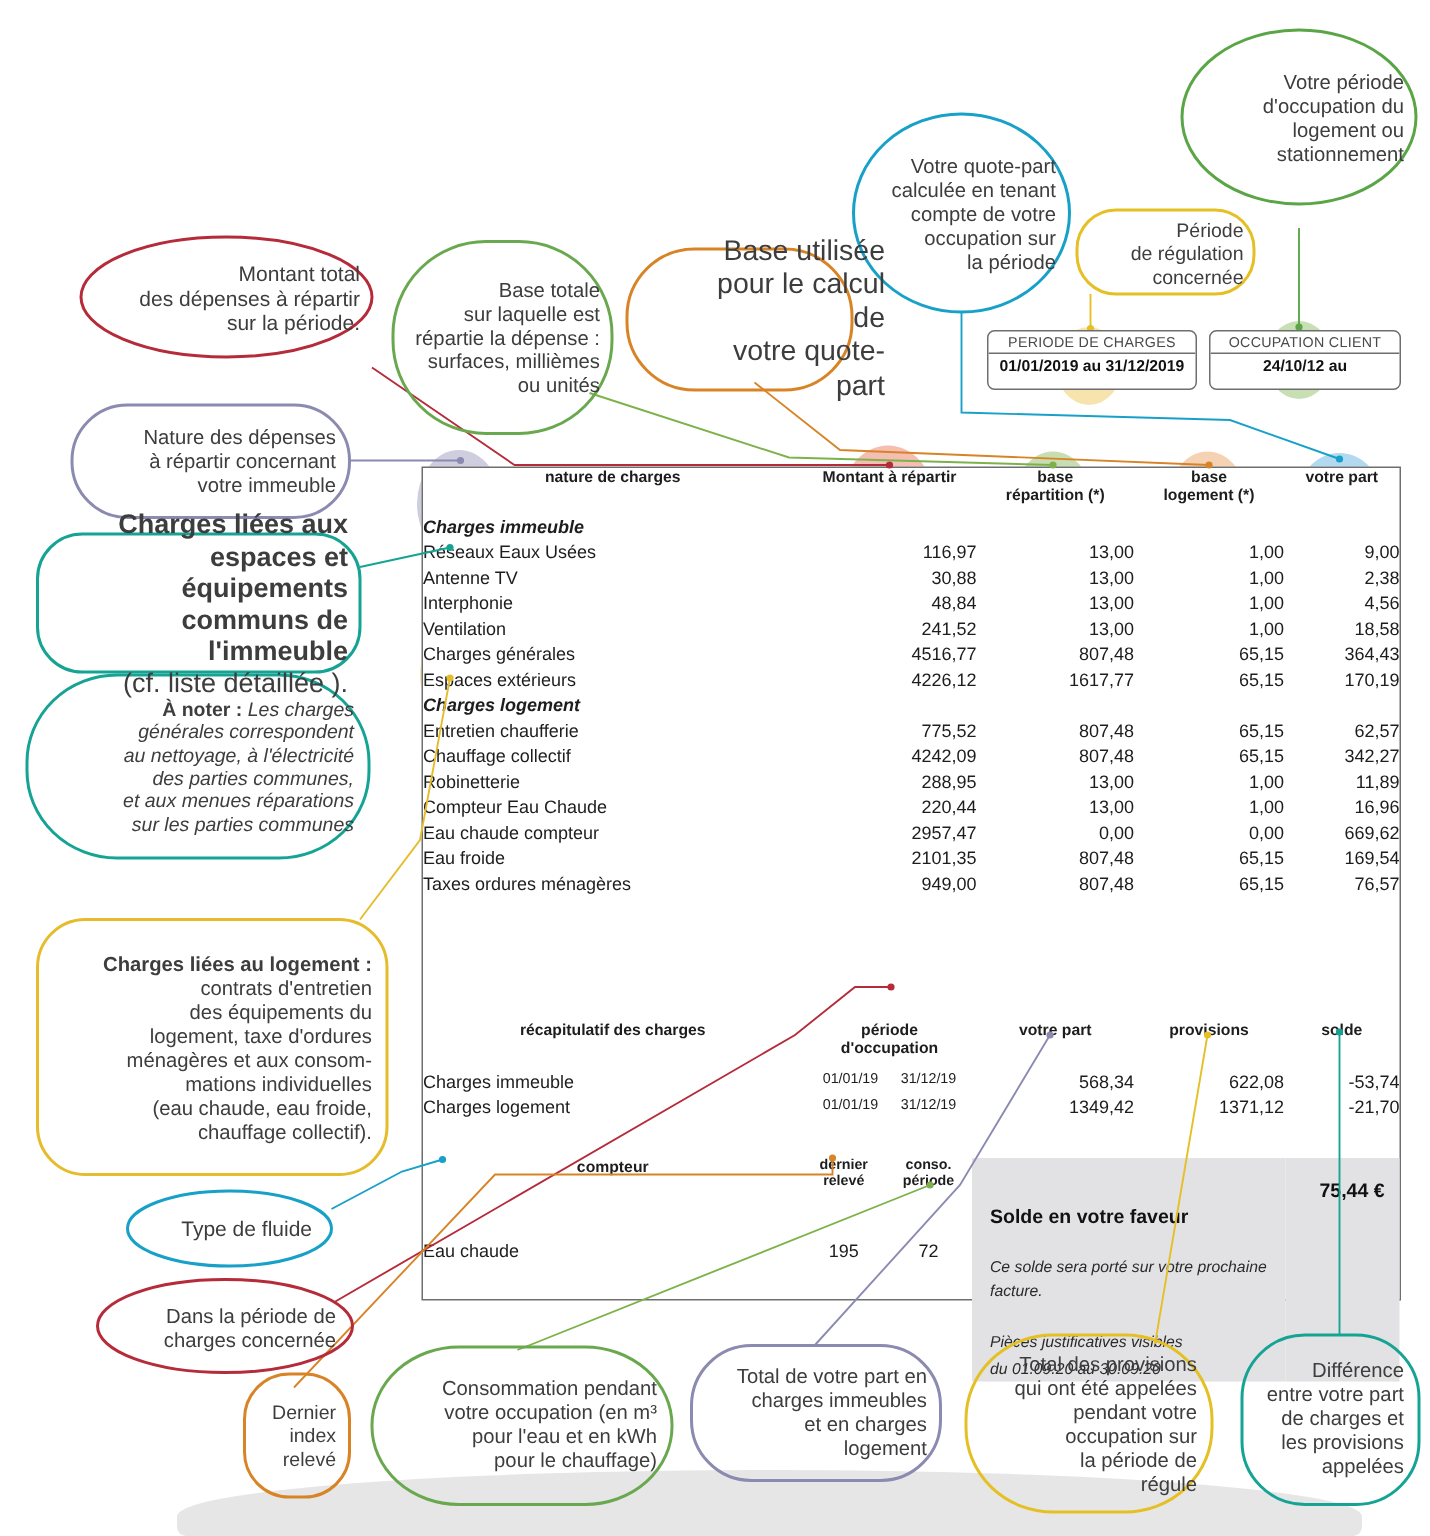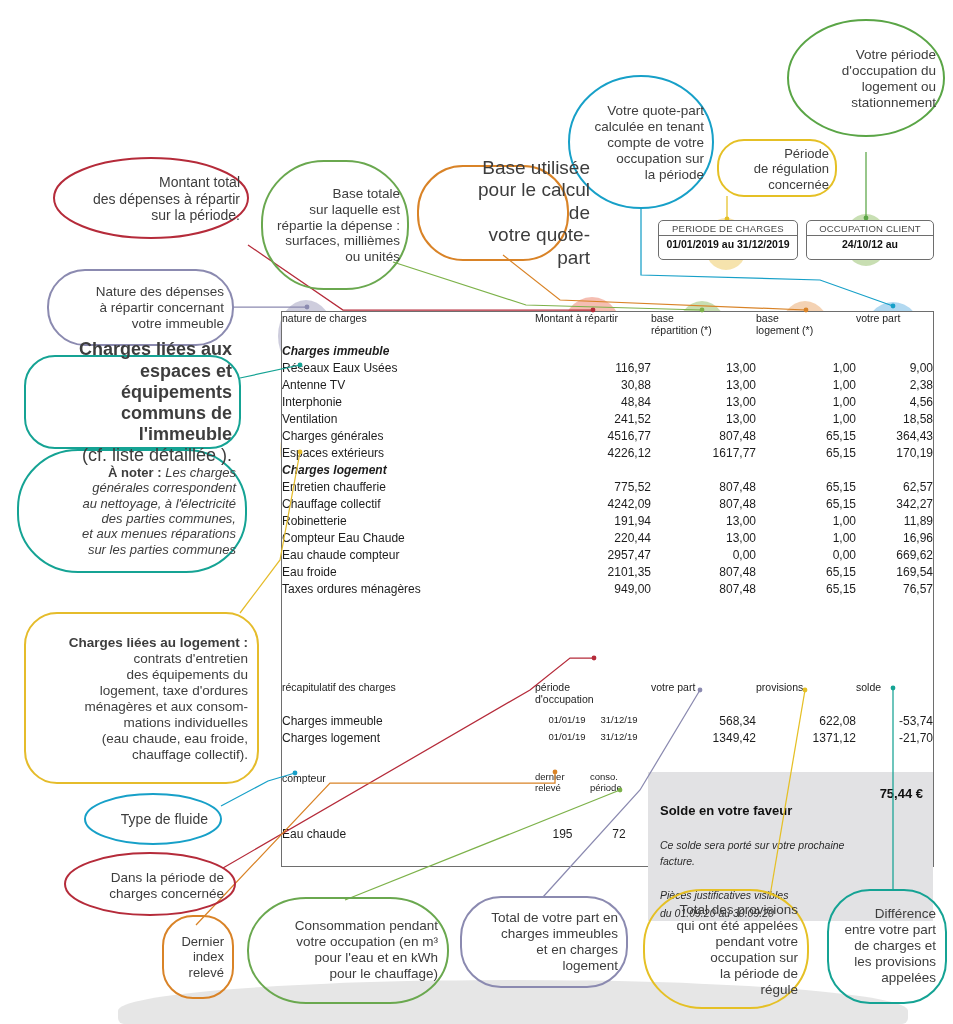--- a/index.html
+++ b/index.html
@@ -22,21 +22,21 @@
        text-align:center;box-sizing:border-box;line-height:1.18;color:#3d3d3d;}
   .bub .txt{width:100%;padding:0 6px;text-align:right;}
 
   
   .doc{position:absolute;left:281px;top:311px;width:653px;height:556px;
        border:1px solid #6e6e6e;background:#fff;z-index:2;box-sizing:border-box;}
 
   table.tb{border-collapse:collapse;width:100%;table-layout:fixed;}
   table.tb td,table.tb th{padding:0;border:0;vertical-align:top;}
 
-  .hdr{font-weight:normal;font-size:10.5px;color:#1d1d1d;
+  .hdr{font-weight:bold;font-size:10.5px;text-align:center;color:#1d1d1d;
        padding:9px 2px;line-height:1.15;}
   .vline{border-left:1px solid #6e6e6e;}
   .hline-t{border-top:1px solid #6e6e6e;}
 
   .secthead{font-style:italic;font-weight:bold;font-size:12px;color:#1d1d1d;
             padding-left:18px;}
   .itemname{font-size:12px;color:#1d1d1d;padding-left:36px;}
   .num{font-size:12px;color:#1d1d1d;text-align:right;padding-right:10px;}
   .rowh{height:17px;}
 
@@ -176,21 +176,21 @@
           </tr>
       <tr class="rowh">
             <td class="itemname">Chauffage collectif</td>
             <td class="num vline">4242,09</td>
             <td class="num vline">807,48</td>
             <td class="num vline">65,15</td>
             <td class="num vline">342,27</td>
           </tr>
       <tr class="rowh">
             <td class="itemname">Robinetterie</td>
-            <td class="num vline">191,94</td>
+            <td class="num vline">288,95</td>
             <td class="num vline">13,00</td>
             <td class="num vline">1,00</td>
             <td class="num vline">11,89</td>
           </tr>
       <tr class="rowh">
             <td class="itemname">Compteur Eau Chaude</td>
             <td class="num vline">220,44</td>
             <td class="num vline">13,00</td>
             <td class="num vline">1,00</td>
             <td class="num vline">16,96</td>

